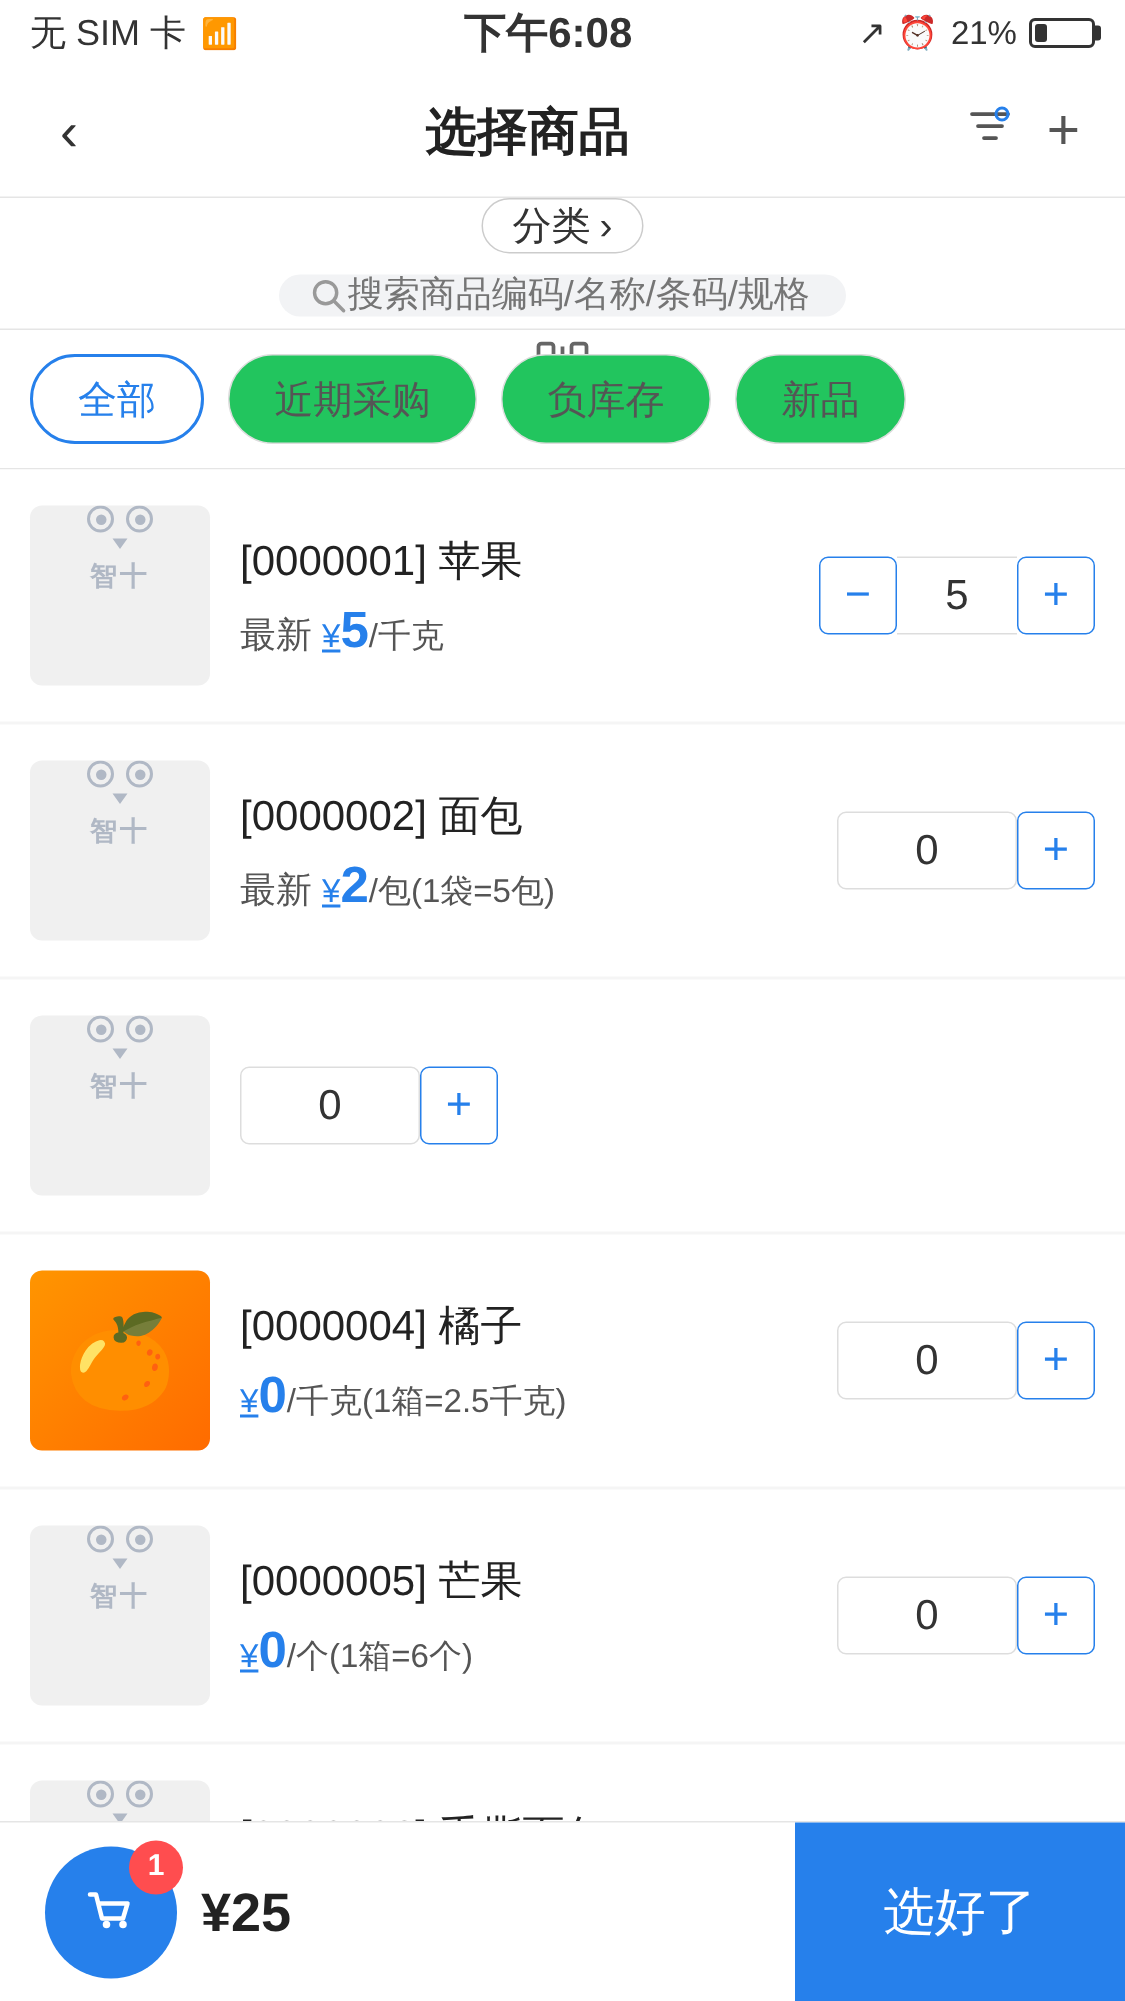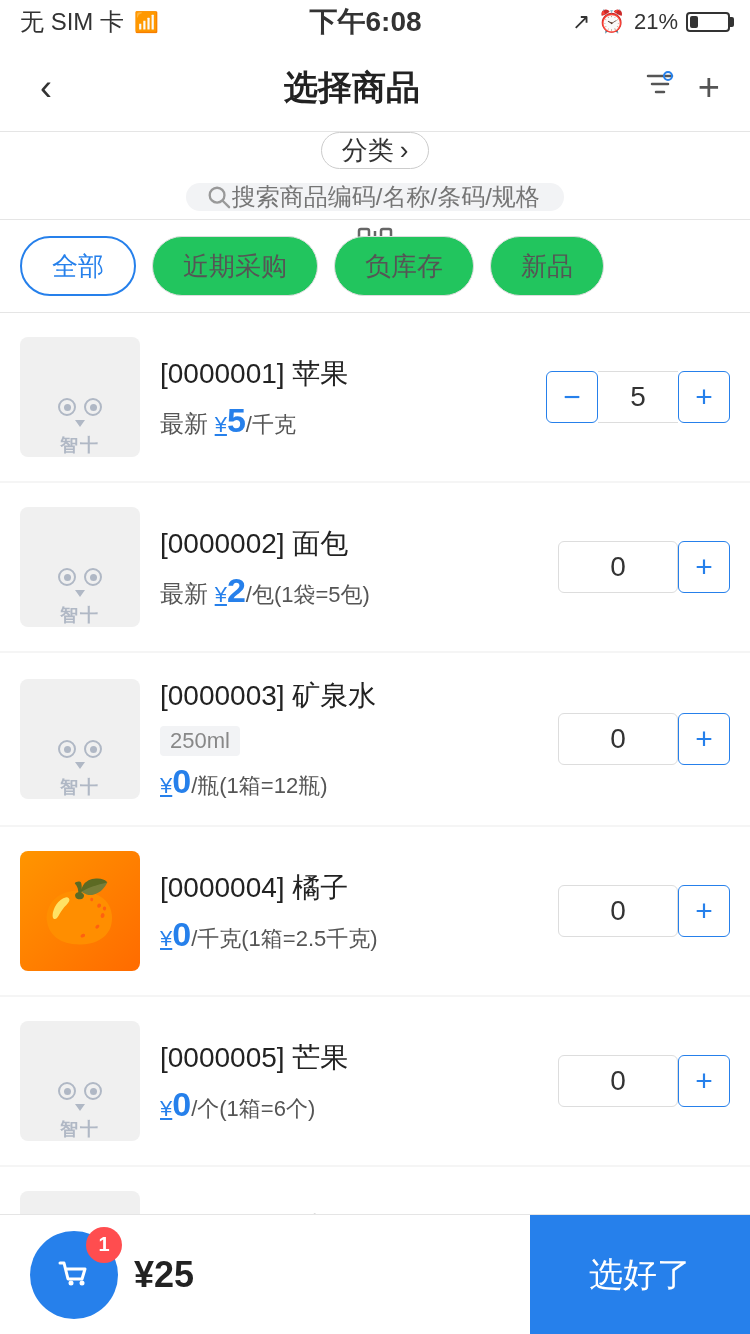--- a/index.html
+++ b/index.html
@@ -175,21 +175,21 @@
       display: flex;
       align-items: center;
       gap: 20px;
     }
     .product-img {
       width: 120px;
       height: 120px;
       background: #f0f0f0;
       border-radius: 8px;
       display: flex;
-      align-items: flex-end;
+      align-items: flex-start;
       justify-content: center;
       flex-shrink: 0;
       overflow: hidden;
     }
     .product-img .owl-logo {
       display: flex;
       flex-direction: column;
       align-items: center;
       justify-content: center;
       gap: 2px;
@@ -516,27 +516,20 @@
               <div class="owl-eye-inner"></div>
             </div>
           <div class="owl-eye">
               <div class="owl-eye-inner"></div>
             </div>
         </div>
         <div class="owl-beak"></div>
         <div class="owl-text">智十</div>
       </div>
     </div>
-    <div class="product-info">
-      <div class="product-name">[0000003] 矿泉水</div>
-      <span class="product-spec">250ml</span>
-      <div class="product-price">
-        <span class="price-unit">¥</span><span class="price-value">0</span><span class="price-suffix">/瓶(1箱=12瓶)</span>
-      </div>
-    </div>
     <div class="qty-control">
       <input class="qty-input" type="text" value="0" style="border-radius: 6px; border: 1.5px solid rgb(221, 221, 221); width: 120px;">
       <div class="qty-btn" style="border-radius:6px;border:1.5px solid #2680eb;">+</div>
     </div>
   </div>
 
   <div class="product-item">
     <div class="orange-img">🍊</div>
     <div class="product-info">
       <div class="product-name">[0000004] 橘子</div>

